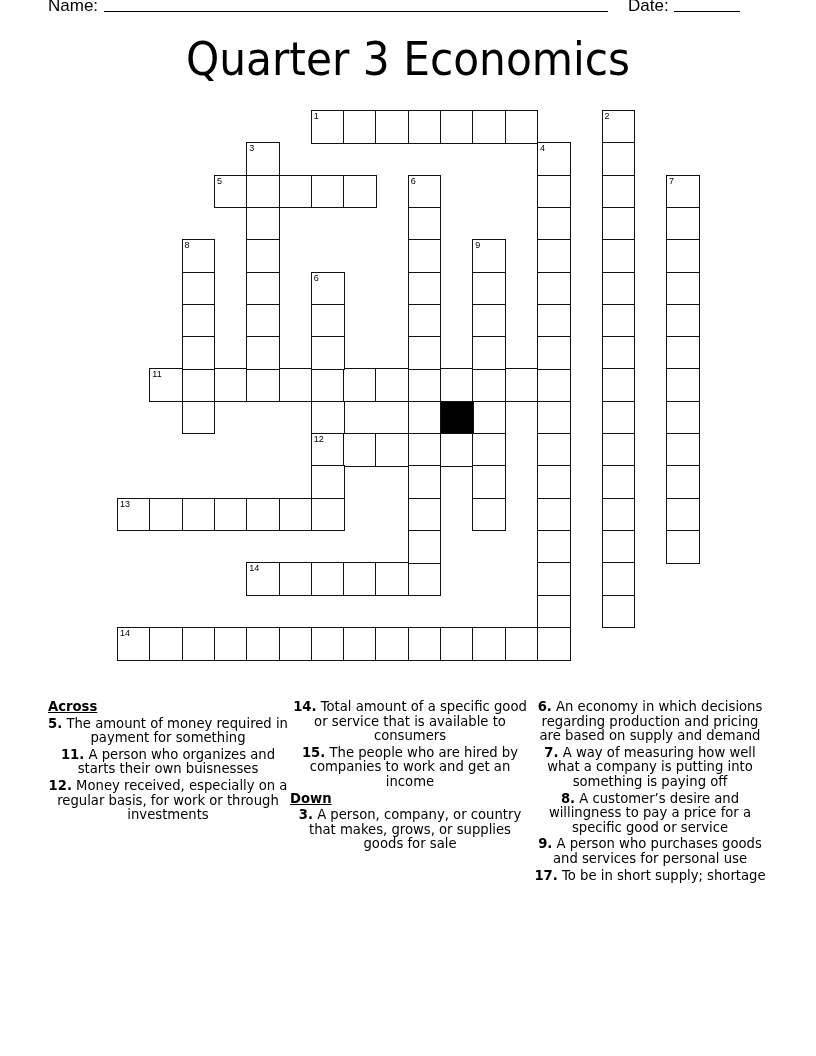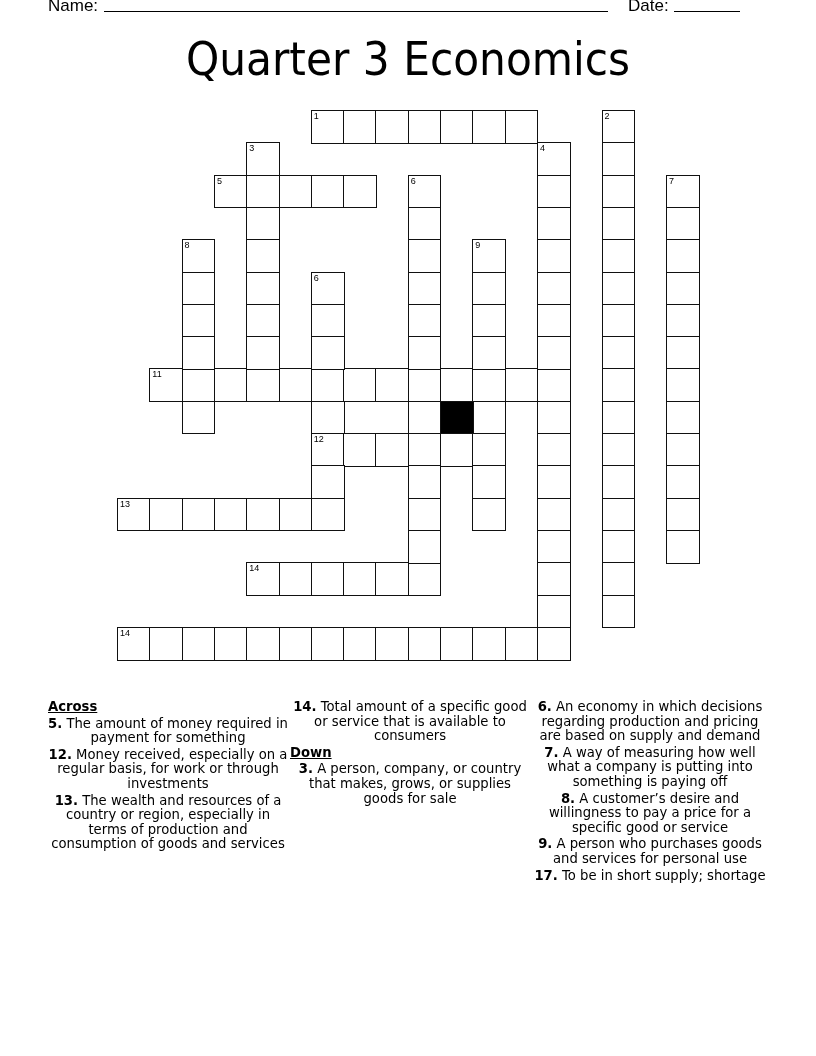--- a/index.html
+++ b/index.html
@@ -216,25 +216,26 @@
     <div class="cell" style="left: 310.8px; top: 336.1px;"></div>
     <div class="cell" style="left: 310.8px; top: 400.7px;"></div>
     <div class="cell" style="left: 310.8px; top: 465.3px;"></div>
     <div class="cell black" style="left: 440px; top: 400.7px;"></div>
   </div>
 
 <div class="clues">
   <div class="col col1">
     <div class="section-heading">Across</div>
     <div class="clue"><span class="n">5.</span><span> The amount of money required in payment for something</span></div>
+    <div class="clue"><span class="n">11.</span><span> A person who organizes and starts their own buisnesses</span></div>
     <div class="clue"><span class="n">12.</span><span> Money received, especially on a regular basis, for work or through investments</span></div>
-    <div class="clue"><span class="n">13.</span><span> The wealth and resources of a country or region, especially in terms of production and consumption of goods and services</span></div>
   </div>
   <div class="col col2">
     <div class="clue"><span class="n">14.</span><span> Total amount of a specific good or service that is available to consumers</span></div>
+    <div class="clue"><span class="n">15.</span><span> The people who are hired by companies to work and get an income</span></div>
     <div class="section-heading">Down</div>
     <div class="clue"><span class="n">3.</span><span> A person, company, or country that makes, grows, or supplies goods for sale</span></div>
   </div>
   <div class="col col3">
     <div class="clue"><span class="n">6.</span><span> An economy in which decisions regarding production and pricing are based on supply and demand</span></div>
     <div class="clue"><span class="n">7.</span><span> A way of measuring how well what a company is putting into something is paying off</span></div>
     <div class="clue"><span class="n">8.</span><span> A customer’s desire and willingness to pay a price for a specific good or service</span></div>
     <div class="clue"><span class="n">9.</span><span> A person who purchases goods and services for personal use</span></div>
     <div class="clue"><span class="n">17.</span><span> To be in short supply; shortage</span></div>
   </div>

